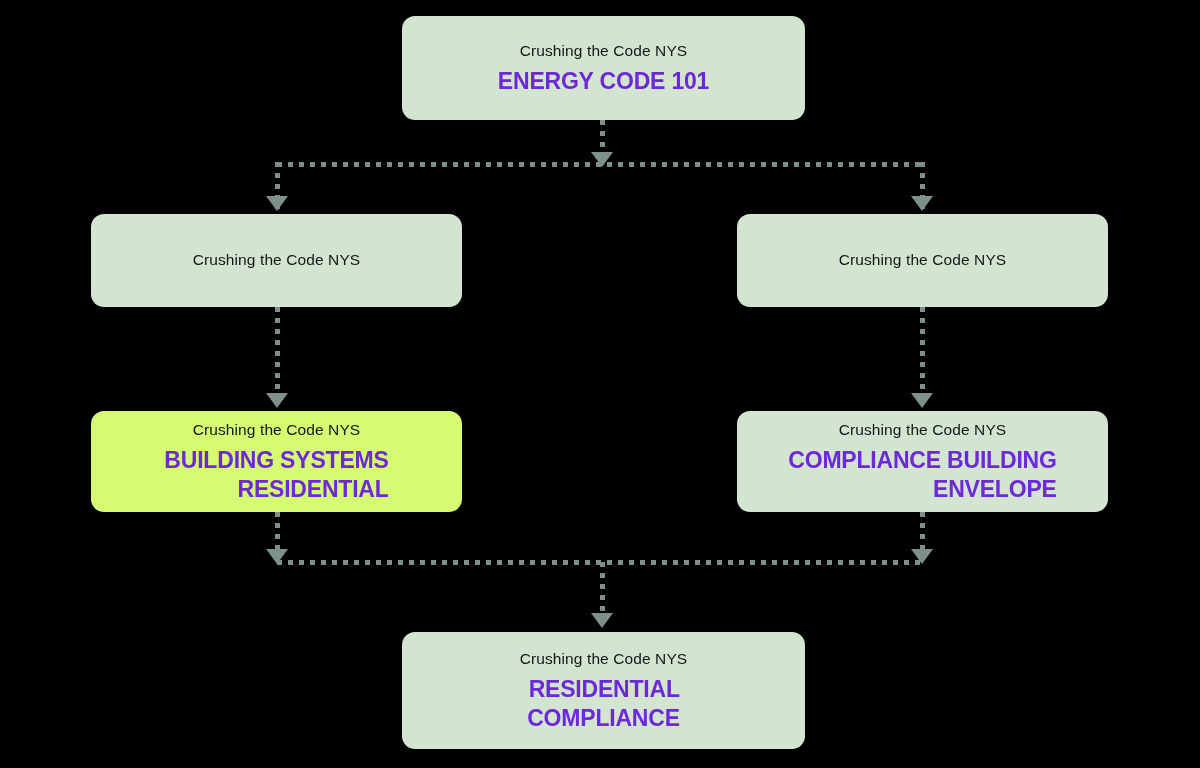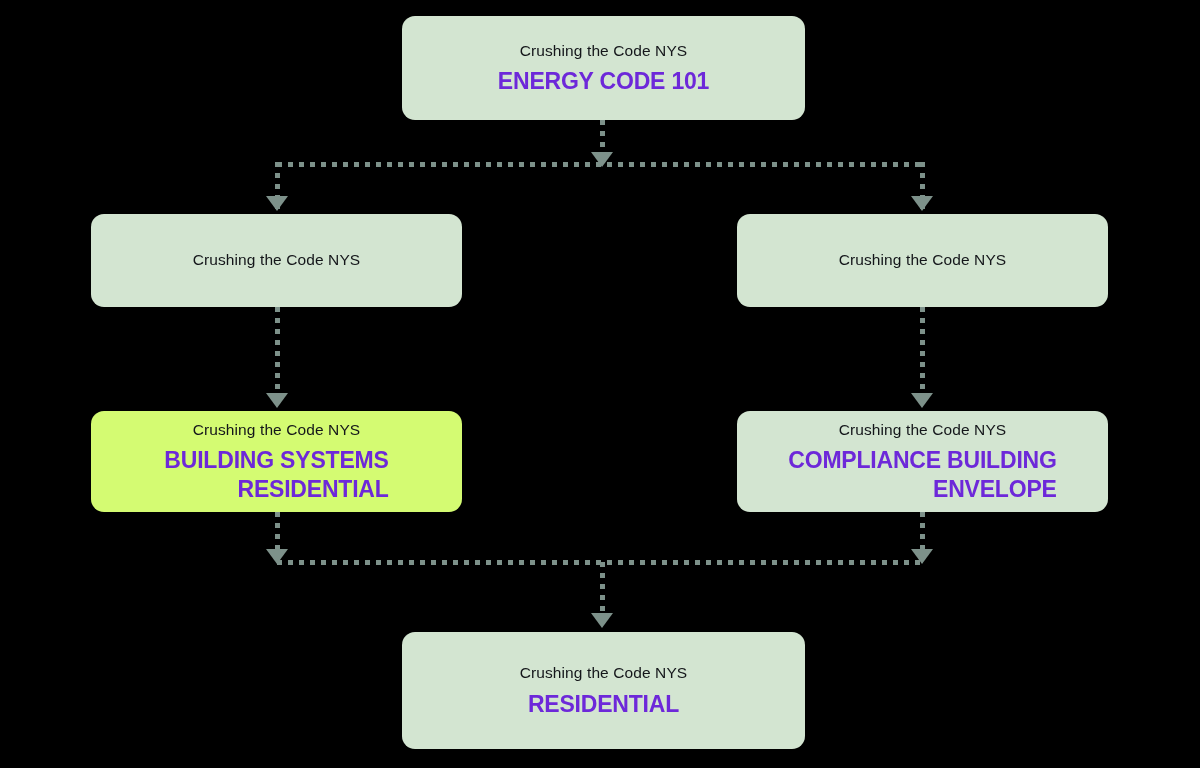--- a/index.html
+++ b/index.html
@@ -180,16 +180,17 @@
     <div class="node-title two-line">
       <div>COMPLIANCE BUILDING</div>
       <div>ENVELOPE</div>
     </div>
   </div>
 
   <div class="node" id="node-demonstrate">
     <div class="node-eyebrow">Crushing the Code NYS</div>
     <div class="node-title two-line">
       <div>RESIDENTIAL</div>
+      <div>COMPLIANCE</div>
     </div>
   </div>
 
 </div>
 
 </body></html>

